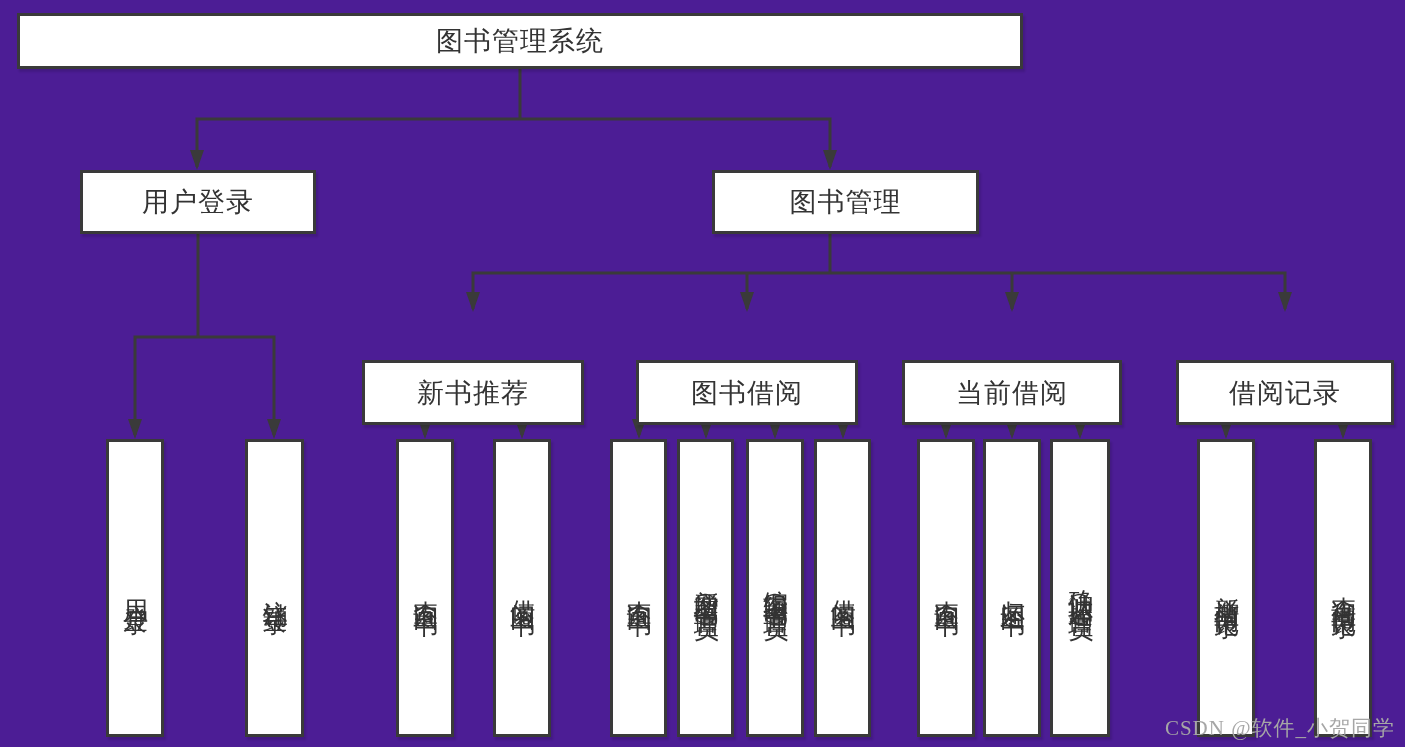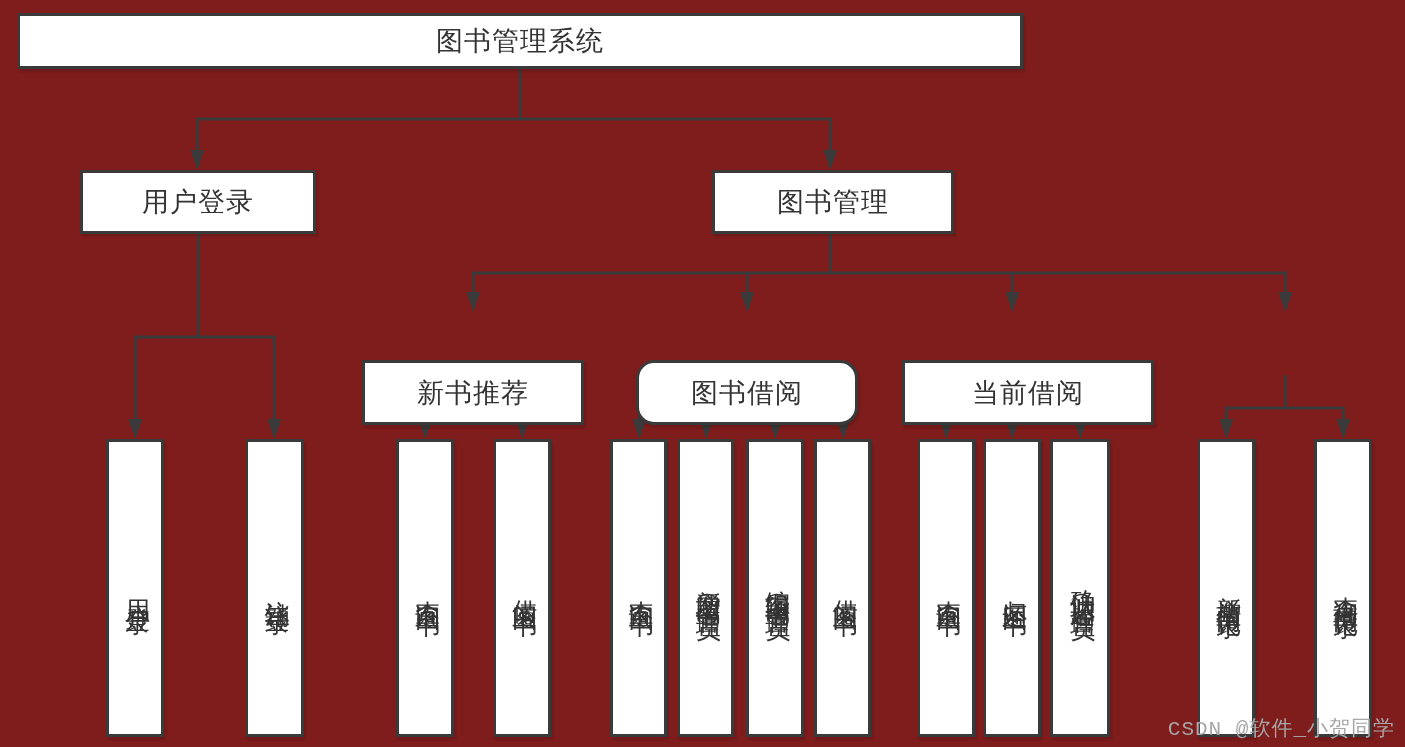--- a/index.html
+++ b/index.html
@@ -1,18 +1,18 @@
 <!DOCTYPE html>
 <html><head>
 <meta charset="utf-8">
 <style>
   html,body{margin:0;padding:0;background:#ffffff;}
   .canvas{
-    position:relative;width:1405px;height:747px;background:#7f1d1d;
-    font-family:Liberation Mono, monospace;overflow:hidden;
+    position:relative;width:1405px;height:747px;background:#4c1d95;
+    font-family:Liberation Serif, serif;overflow:hidden;
   }
   .wires{position:absolute;left:0;top:0;z-index:1;}
   .node{
     position:absolute;box-sizing:border-box;background:#ffffff;
     border:3px solid #3a3a3a;color:#333333;
     display:flex;align-items:center;justify-content:center;
     box-shadow:2px 3px 2px rgba(0,0,0,0.13);z-index:2;
   }
   .h-node{font-size:27px;letter-spacing:1px;white-space:nowrap;}
   .root{left:17px;top:13px;width:1006px;height:56px;}
@@ -52,25 +52,26 @@
       M632 419 L646 419 L639 439 Z  M699 419 L713 419 L706 439 Z
       M768 419 L782 419 L775 439 Z  M836 419 L850 419 L843 439 Z
       M939 419 L953 419 L946 439 Z  M1005 419 L1019 419 L1012 439 Z
       M1073 419 L1087 419 L1080 439 Z
       M1219 419 L1233 419 L1226 439 Z  M1336 419 L1350 419 L1343 439 Z"></path>
   </svg>
 
   <div class="node h-node root">图书管理系统</div>
 
   <div class="node h-node lvl2" style="left:80px;width:236px;">用户登录</div>
-  <div class="node h-node lvl2" style="left:712px;width:242px;">图书管理</div>
+  <div class="node h-node lvl2" style="left:712px;width:267px;">图书管理</div>
 
   <div class="node h-node lvl3" style="left:362px;width:222px;">新书推荐</div>
-  <div class="node h-node lvl3" style="left:636px;width:222px;border-radius:18px;">图书借阅</div>
-  <div class="node h-node lvl3" style="left:902px;width:252px;">当前借阅</div>
+  <div class="node h-node lvl3" style="left:636px;width:222px;">图书借阅</div>
+  <div class="node h-node lvl3" style="left:902px;width:220px;">当前借阅</div>
+  <div class="node h-node lvl3" style="left:1176px;width:218px;">借阅记录</div>
 
   <div class="node leaf" style="left:106px;width:58px;">
       <span class="vtxt">用户登录</span>
     </div>
   <div class="node leaf" style="left:245px;width:59px;">
       <span class="vtxt">注销登录</span>
     </div>
 
   <div class="node leaf" style="left:396px;width:58px;">
       <span class="vtxt">查询图书</span>

